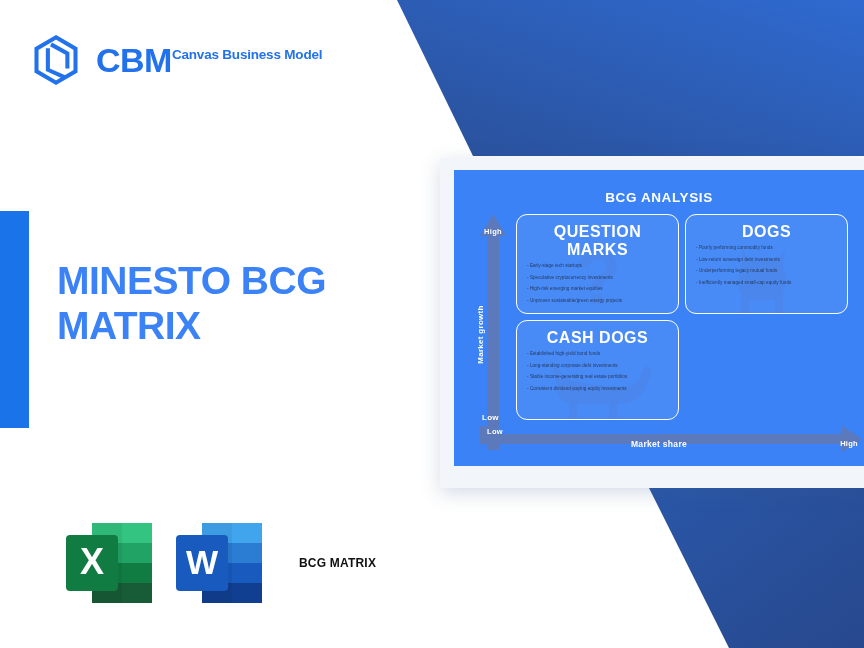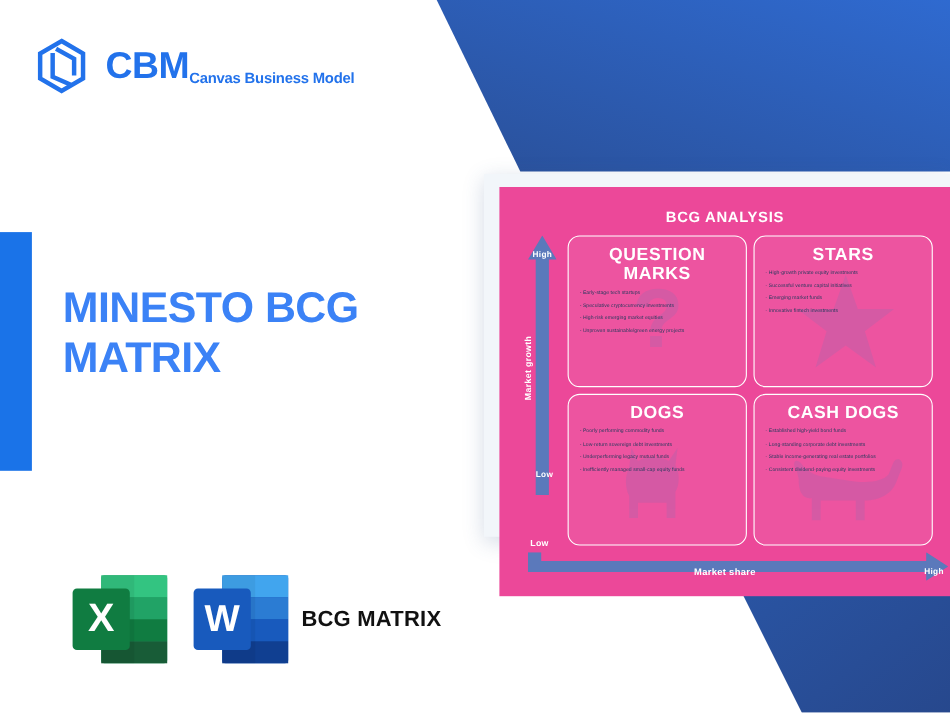--- a/index.html
+++ b/index.html
@@ -67,21 +67,21 @@
     font-weight: bold;
     color: #2272eb;
     line-height: 1;
     letter-spacing: -0.5px;
   }
   .logo-sub {
     font-size: 13.5px;
     font-weight: bold;
     color: #2272eb;
     line-height: 1;
-    margin-top: 21px;
+    margin-top: 5px;
     letter-spacing: -0.2px;
   }
 
   
   .accent-bar {
     position: absolute;
     left: 0;
     top: 211px;
     width: 29px;
     height: 217px;
@@ -111,22 +111,22 @@
     z-index: 5;
   }
   .ft-icon {
     width: 94px;
     height: 88px;
     flex: 0 0 94px;
     position: relative;
   }
   .ft-icon + .ft-icon { margin-left: 16px; }
   .ft-label {
-    margin-left: 8px;
-    font-size: 20px;
+    margin-left: 33px;
+    font-size: 12px;
     font-weight: bold;
     color: #111111;
     line-height: 1.22;
     letter-spacing: 0.2px;
     text-align: right;
   }
 
   
   .matrix-card {
     position: absolute;
@@ -136,22 +136,22 @@
     height: 330px;
     background: #f2f6fa;
     box-shadow: 0 5px 18px rgba(60,90,140,0.22);
     padding: 12px 0 0 14px;
     box-sizing: border-box;
     z-index: 6;
   }
   .matrix-inner {
     position: relative;
     width: 100%;
-    height: 372px;
-    background: #ec4899;
+    height: 296px;
+    background: #3b82f6;
     overflow: hidden;
   }
   .matrix-heading {
     position: absolute;
     left: 0; right: 0;
     top: 20px;
     text-align: center;
     font-size: 13.5px;
     font-weight: bold;
     color: #ffffff;
@@ -355,32 +355,20 @@
           </svg>
           <div class="quad-title">QUESTION MARKS</div>
           <ul class="quad-list">
             <li>- Early-stage tech startups</li>
             <li>- Speculative cryptocurrency investments</li>
             <li>- High-risk emerging market equities</li>
             <li>- Unproven sustainable/green energy projects</li>
           </ul>
         </div>
 
-        <div class="quad">
-          <svg class="quad-wm wm-s" viewBox="0 0 100 96">
-            <polygon points="50,2 62,36 98,36 69,58 80,94 50,72 20,94 31,58 2,36 38,36" fill="#5b79bb"></polygon>
-          </svg>
-          <div class="quad-title">STARS</div>
-          <ul class="quad-list">
-            <li>- High-growth private equity investments</li>
-            <li>- Successful venture capital initiatives</li>
-            <li>- Emerging market funds</li>
-            <li>- Innovative fintech investments</li>
-          </ul>
-        </div>
 
         <div class="quad">
           <svg class="quad-wm wm-d" viewBox="0 0 72 72">
             <path d="M22 16 L16 4 L14 22 C10 30 10 40 14 48 L14 68 L22 68 L22 54 L48 54 L48 68 L56 68
                      L56 44 C60 38 60 26 56 20 L58 4 L50 16 C42 12 30 12 22 16 Z" fill="#5b79bb"></path>
           </svg>
           <div class="quad-title">DOGS</div>
           <ul class="quad-list">
             <li>- Poorly performing commodity funds</li>
             <li>- Low-return sovereign debt investments</li>

